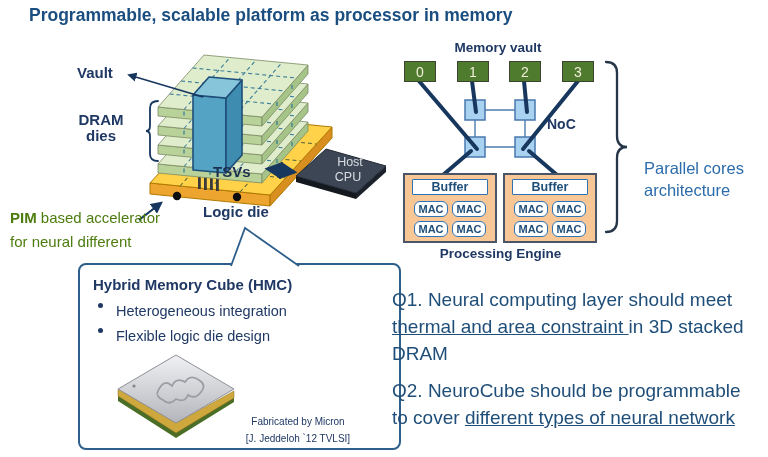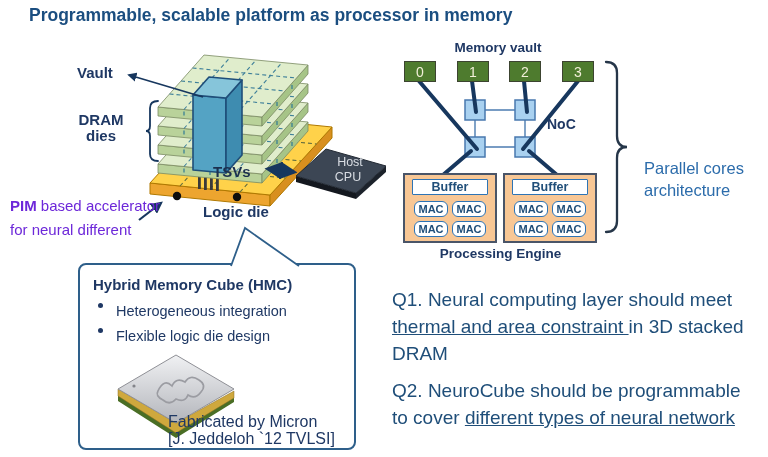--- a/index.html
+++ b/index.html
@@ -15,31 +15,31 @@
   .vault-box{position:absolute;width:30px;height:19px;background:#4e7b2e;border:1.5px solid #3c4430;
              color:#f2efd9;font-size:14px;display:flex;align-items:center;justify-content:center;z-index:2;}
   .pe-box{position:absolute;width:94px;height:70px;background:#f8c795;border:2px solid #4a5568;z-index:2;box-sizing:border-box;}
   .pe-inner{position:absolute;background:#ffffff;border:1.5px solid #2e74b5;box-sizing:border-box;
             display:flex;align-items:center;justify-content:center;color:#1f4e79;border-radius:1px;}
   .buf{left:7px;top:4px;width:76px;height:16px;font-size:12.5px;font-weight:600;}
   .mac{width:34px;height:16px;font-size:11px;font-weight:bold;border-radius:6px;}
   .sec-lbl{position:absolute;font-weight:bold;color:#1f3864;font-size:13.5px;text-align:center;z-index:2;white-space:nowrap;}
   .parallel{position:absolute;font-size:16.5px;color:#2c6cab;line-height:22px;z-index:2;white-space:nowrap;}
   
-  .hmc-box{position:absolute;left:78px;top:263px;width:278px;height:187px;background:#fff;
+  .hmc-box{position:absolute;left:78px;top:263px;width:323px;height:187px;background:#fff;
            border:2px solid #2e5f8a;border-radius:8px;z-index:2;box-sizing:border-box;padding-left:19px;}
   .hmc-title{position:absolute;left:13px;top:11px;font-size:15px;font-weight:bold;color:#1f3864;white-space:nowrap;}
   .bullet-row{position:absolute;left:18px;display:flex;color:#1f3864;font-size:14.5px;white-space:nowrap;}
   .bullet-dot{width:5px;height:5px;background:#1f3864;border-radius:50%;margin-right:13px;flex:0 0 auto;}
-  .caption{position:absolute;right:16px;width:170px;text-align:left;font-size:16px;color:#1f3864;line-height:17px;}
+  .caption{position:absolute;right:16px;width:170px;text-align:center;font-size:10px;color:#1f3864;line-height:17px;}
   
   .q{position:absolute;left:392px;color:#1f4e79;font-size:19px;line-height:27px;z-index:2;}
   .q div{white-space:nowrap;}
   .u{text-decoration:underline;}
-  .pim{position:absolute;left:10px;top:194px;font-size:15px;color:#6d28d9;line-height:24px;z-index:2;white-space:nowrap;}
+  .pim{position:absolute;left:10px;top:206px;font-size:15px;color:#4d7c0f;line-height:24px;z-index:2;white-space:nowrap;}
 </style>
 </head>
 <body>
 
 <div class="slide">
 
   <div class="abs title z2" style="left:29px;top:5px;">Programmable, scalable platform as processor in memory</div>
 
   <svg class="svg-layer z1" viewBox="0 0 768 457">
     <defs>

